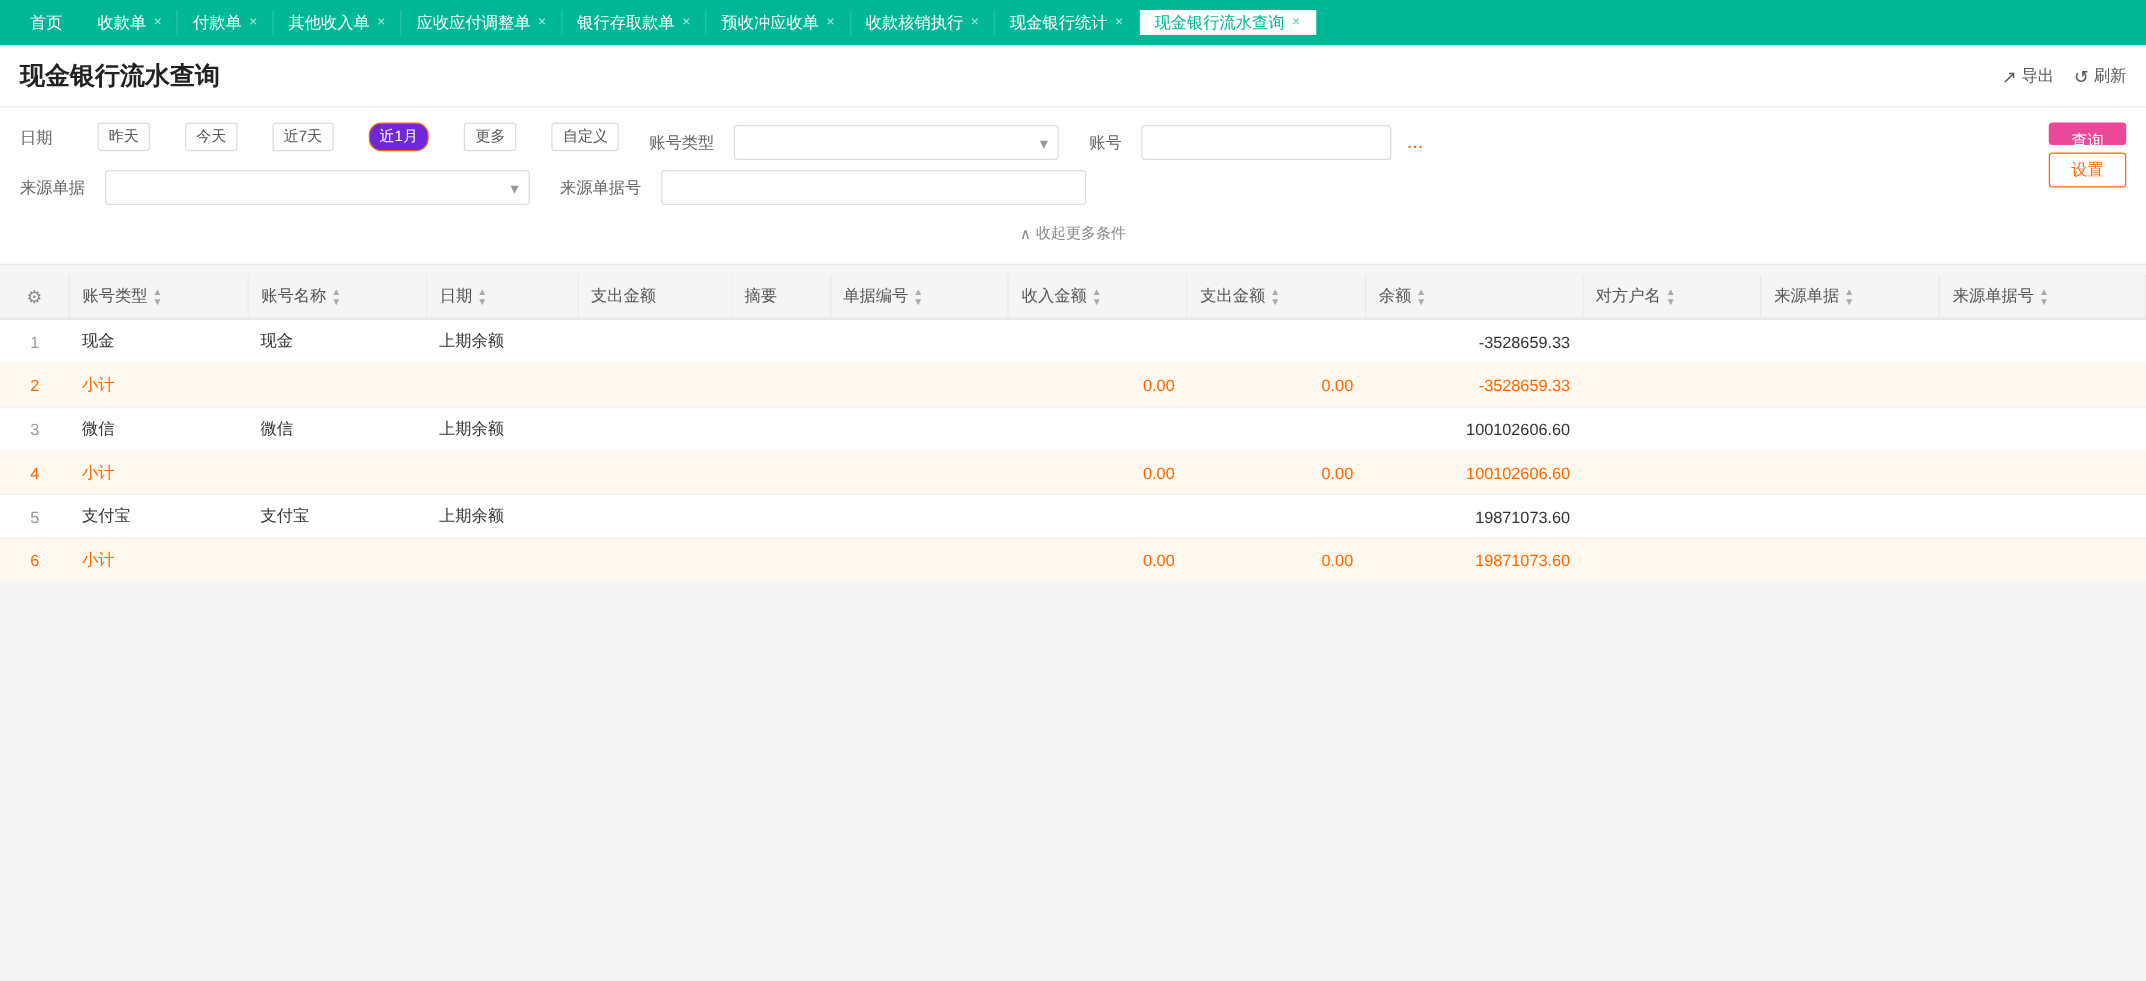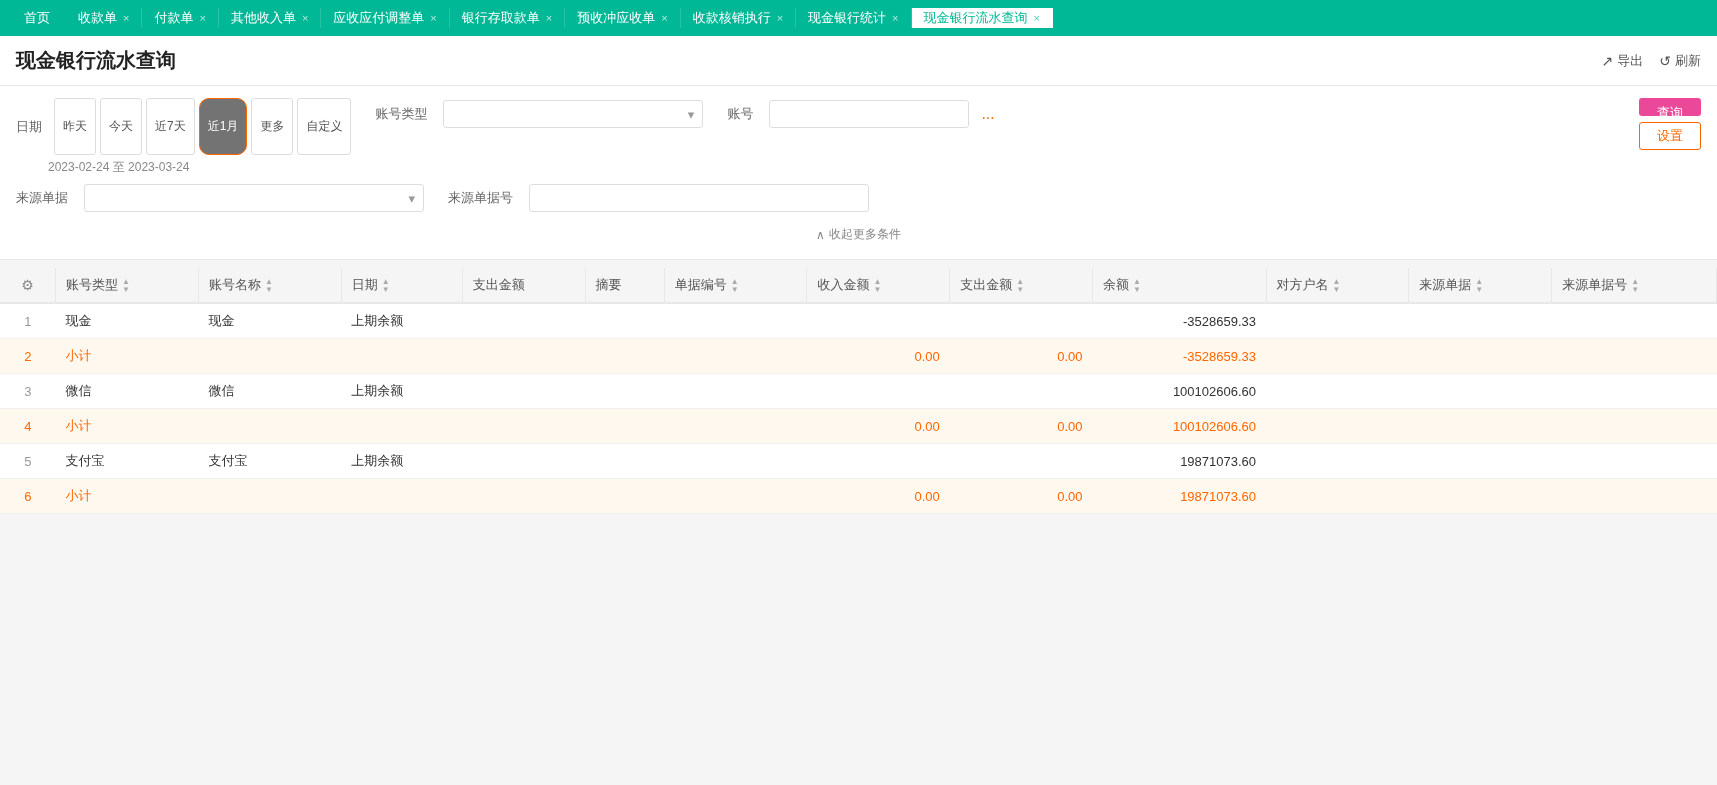--- a/index.html
+++ b/index.html
@@ -85,30 +85,31 @@
       margin-right: 8px;
       white-space: nowrap;
     }
     .filter-date-btns {
       display: flex;
       align-items: center;
       gap: 4px;
       margin-right: 8px;
     }
     .date-btn {
-      padding: 19px 8px;
+      padding: 2px 8px;
       border: 1px solid #ddd;
       border-radius: 3px;
       background: #fff;
       color: #555;
       cursor: pointer;
       font-size: 12px;
+      margin-left: 24px;
     }
     .date-btn.active {
-      background: #737373;
+      background: #6d28d9;
       border-color: #f60;
       color: #fff;
       border-radius: 10px;
     }
     .filter-date-range {
       font-size: 12px;
       color: #888;
       margin-left: 4px;
     }
     .filter-select {
@@ -304,23 +305,20 @@
           <div style="display:flex; align-items:center; gap:4px;">
             <span class="filter-label">日期</span>
             <div class="filter-date-btns">
               <button class="date-btn">昨天</button>
               <button class="date-btn">今天</button>
               <button class="date-btn">近7天</button>
               <button class="date-btn active">近1月</button>
               <button class="date-btn">更多</button>
               <button class="date-btn">自定义</button>
             </div>
-          </div>
-          <div style="padding-left:28px;">
-            <span class="filter-date-range">2023-02-24 至 2023-03-24</span>
           </div>
         </div>
 
         <div style="display:flex; align-items:center; gap:8px; margin-top:2px;">
           <span class="filter-label">账号类型</span>
           <div class="filter-select" style="min-width:260px;">
             <span></span>
             <span class="chevron-icon">▾</span>
           </div>
         </div>

